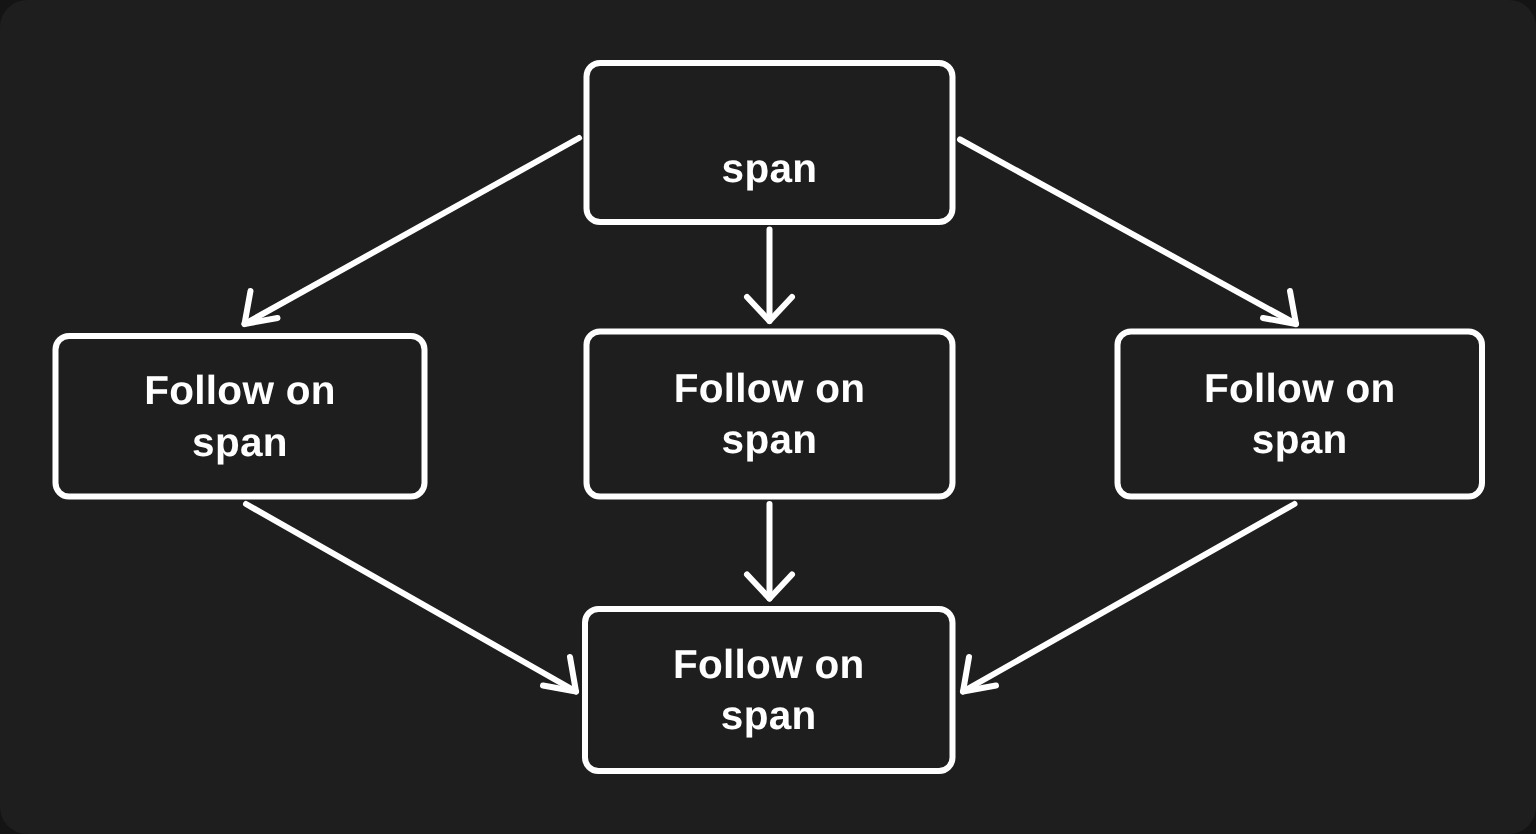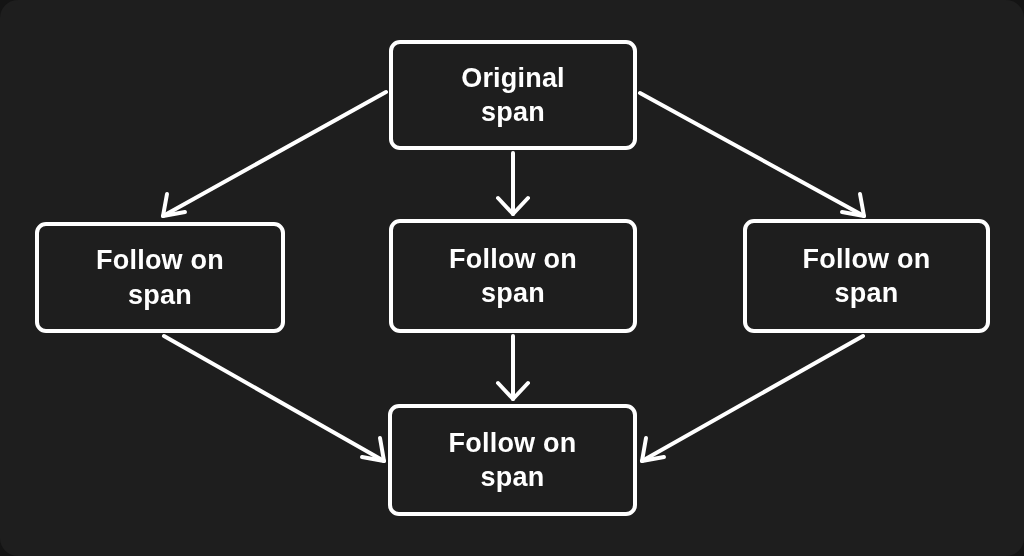--- a/index.html
+++ b/index.html
@@ -91,21 +91,21 @@
       <path d="M 513 399 L 498 383 M 513 399 L 528 383" fill="none" stroke="#ffffff" stroke-width="4" stroke-linecap="round"></path>
     </g>
 
     <g>
       <path d="M 863 336 L 642 461" fill="none" stroke="#ffffff" stroke-width="4" stroke-linecap="round"></path>
       <path d="M 642 461 L 664 457 M 642 461 L 646 438" fill="none" stroke="#ffffff" stroke-width="4" stroke-linecap="round"></path>
     </g>
   </svg>
 
   <div class="node" id="node-original">
-    <span class="node-label"><span>Original</span><br><span>span</span></span>
+    <span class="node-label"><br><span>span</span></span>
   </div>
 
   <div class="node" id="node-follow-left">
     <span class="node-label"><span>Follow on</span><br><span>span</span></span>
   </div>
 
   <div class="node" id="node-follow-center">
     <span class="node-label"><span>Follow on</span><br><span>span</span></span>
   </div>
 

